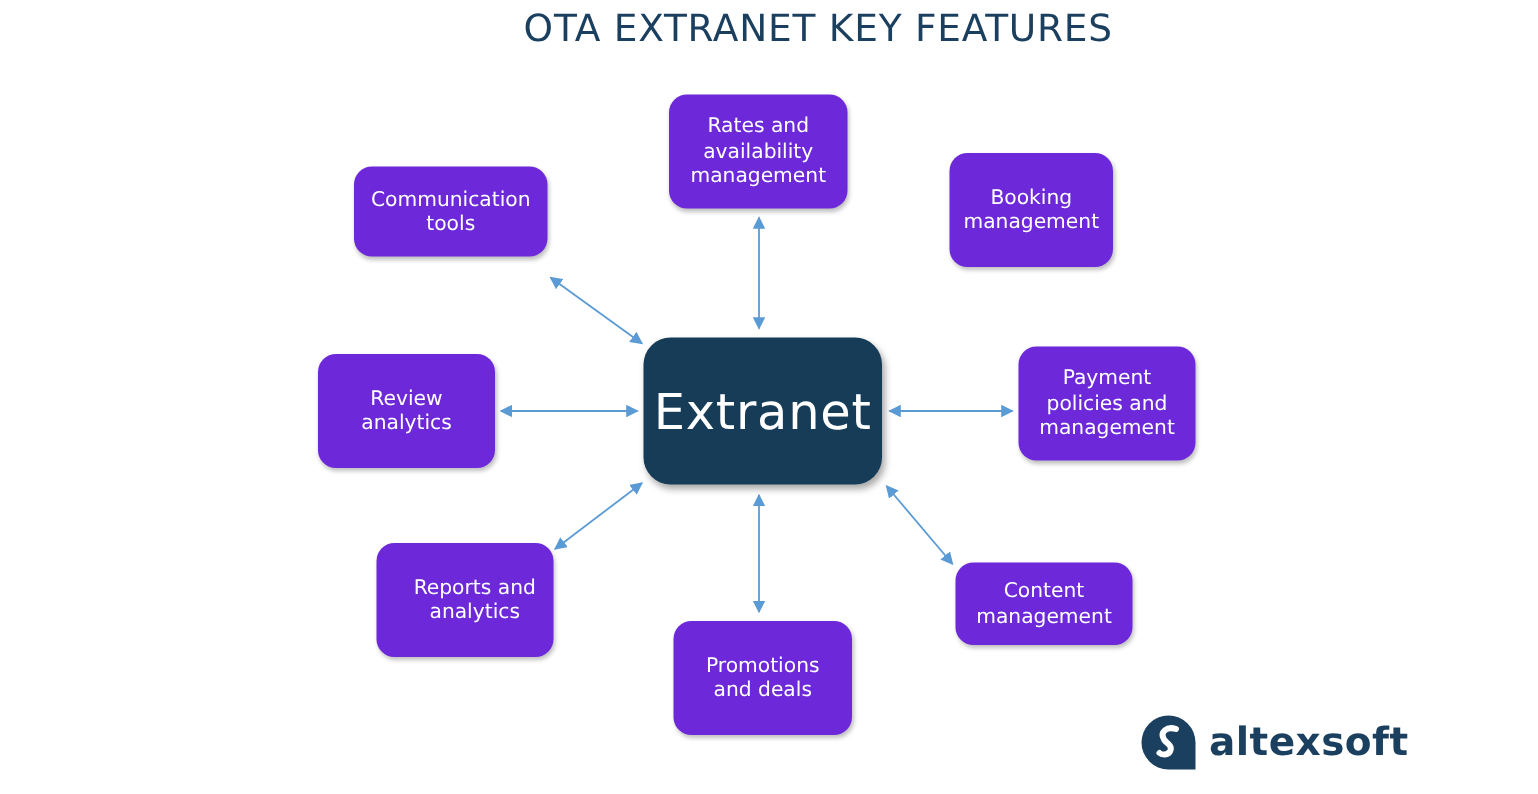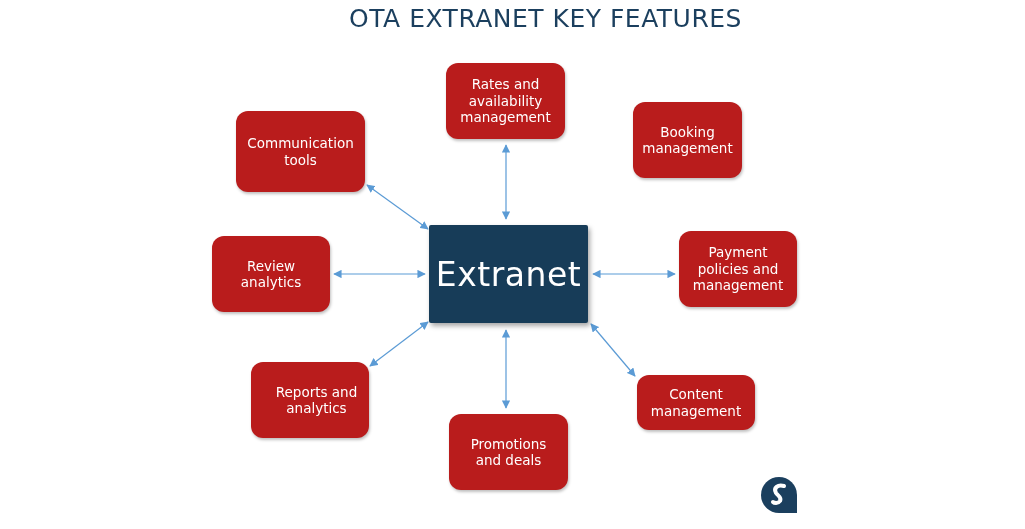--- a/index.html
+++ b/index.html
@@ -1,21 +1,21 @@
 <!DOCTYPE html>
 <html><head>
 <meta charset="utf-8">
 <style>
   html, body { margin: 0; padding: 0; background: #ffffff; }
   body { width: 1025px; height: 529px; position: relative; overflow: hidden; font-family: "DejaVu Sans", sans-serif; }
   .title { position: absolute; left: 0; width: 1025px; top: 4px; text-align: center; font-size: 25px; color: #1b3f5e; letter-spacing: 0.5px; font-family: "DejaVu Sans", sans-serif; font-weight: normal; padding-left: 33px; }
   svg.connectors { position: absolute; left: 0; top: 0; }
-  .box { position: absolute; background: #b91c1c; border-radius: 12px; color: #ffffff; display: flex; align-items: center; justify-content: center; text-align: center; font-size: 13.5px; line-height: 16.5px; box-shadow: 1px 2px 3px rgba(0,0,0,0.25); box-sizing: border-box; padding: 0 6px; }
+  .box { position: absolute; background: #6d28d9; border-radius: 12px; color: #ffffff; display: flex; align-items: center; justify-content: center; text-align: center; font-size: 13.5px; line-height: 16.5px; box-shadow: 1px 2px 3px rgba(0,0,0,0.25); box-sizing: border-box; padding: 0 6px; }
   .box span { white-space: pre-line; }
-  .center { position: absolute; left: 429px; top: 225px; width: 159px; height: 98px; background: #173c58; border-radius: 2px; color: #fff; display: flex; align-items: center; justify-content: center; font-size: 33px; box-shadow: 2px 3px 5px rgba(0,0,0,0.35); letter-spacing: 0.5px; }
+  .center { position: absolute; left: 429px; top: 225px; width: 159px; height: 98px; background: #173c58; border-radius: 18px; color: #fff; display: flex; align-items: center; justify-content: center; font-size: 33px; box-shadow: 2px 3px 5px rgba(0,0,0,0.35); letter-spacing: 0.5px; }
   .logo { position: absolute; left: 760px; top: 476px; display: flex; align-items: center; }
   .logo-mark { width: 38px; height: 38px; position: relative; }
   .logo-text { margin-left: 8px; font-size: 26px; color: #1b3f5e; font-weight: bold; font-family: "DejaVu Sans", sans-serif; letter-spacing: 0.3px; }
 </style>
 </head>
 <body>
 
 <div class="title">OTA EXTRANET KEY FEATURES</div>
 
 <svg class="connectors" width="1025" height="529">
@@ -62,25 +62,26 @@
 and deals</span>
   </div>
 <div class="box" style="left:251px;top:362px;width:118px;height:76px;padding-left:19px;">
     <span>Reports and
 analytics</span>
   </div>
 <div class="box" style="left:212px;top:236px;width:118px;height:76px;">
     <span>Review
 analytics</span>
   </div>
-<div class="box" style="left:236px;top:111px;width:129px;height:81px;">
+<div class="box" style="left:236px;top:111px;width:129px;height:60px;">
     <span>Communication
 tools</span>
   </div>
 
 <div class="logo">
   <div class="logo-mark">
     <svg width="38" height="38" viewBox="0 0 38 38">
       <path d="M19 1 A18 18 0 1 0 19 37 L37 37 L37 19 A18 18 0 0 0 19 1 z" fill="#1b3f5e"></path>
       <path d="M24 10 C18 8 13 12 16 17 C18 20 22 21 20 25 C18 28 14 27 13 26" stroke="#ffffff" stroke-width="4" fill="none" stroke-linecap="round"></path>
     </svg>
   </div>
+  <span class="logo-text">altexsoft</span>
 </div>
 
 </body></html>

